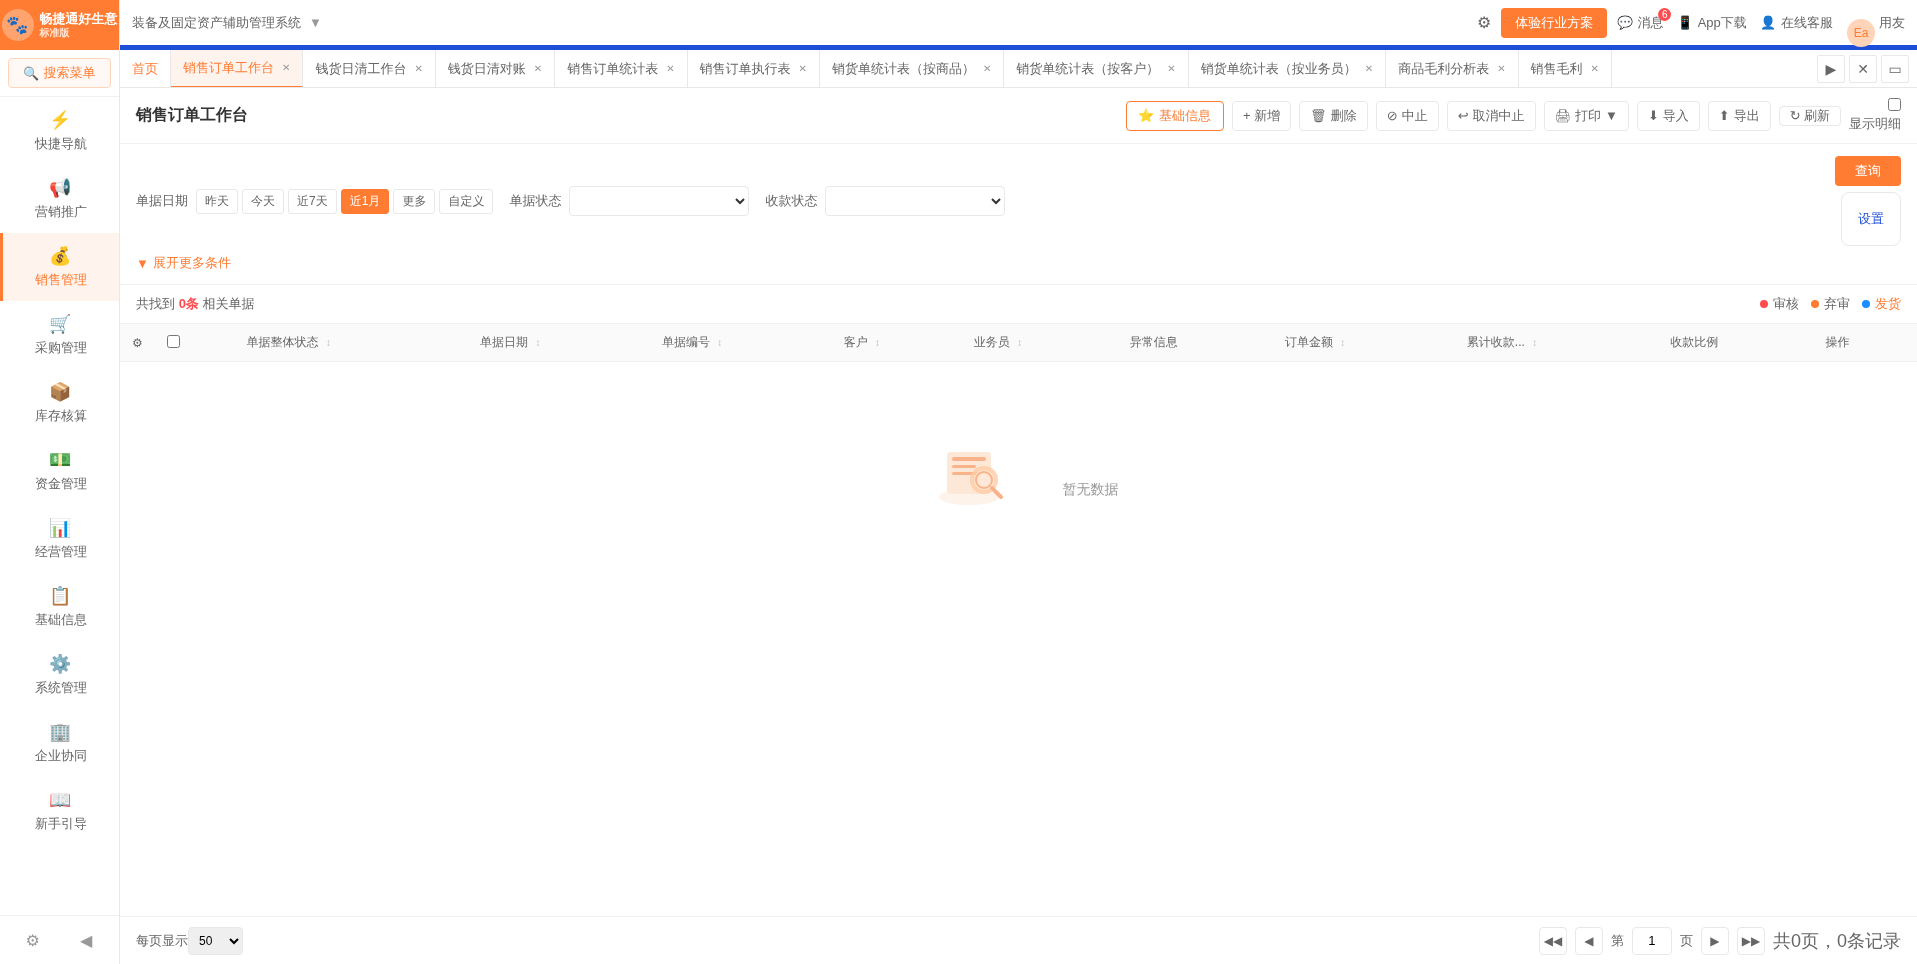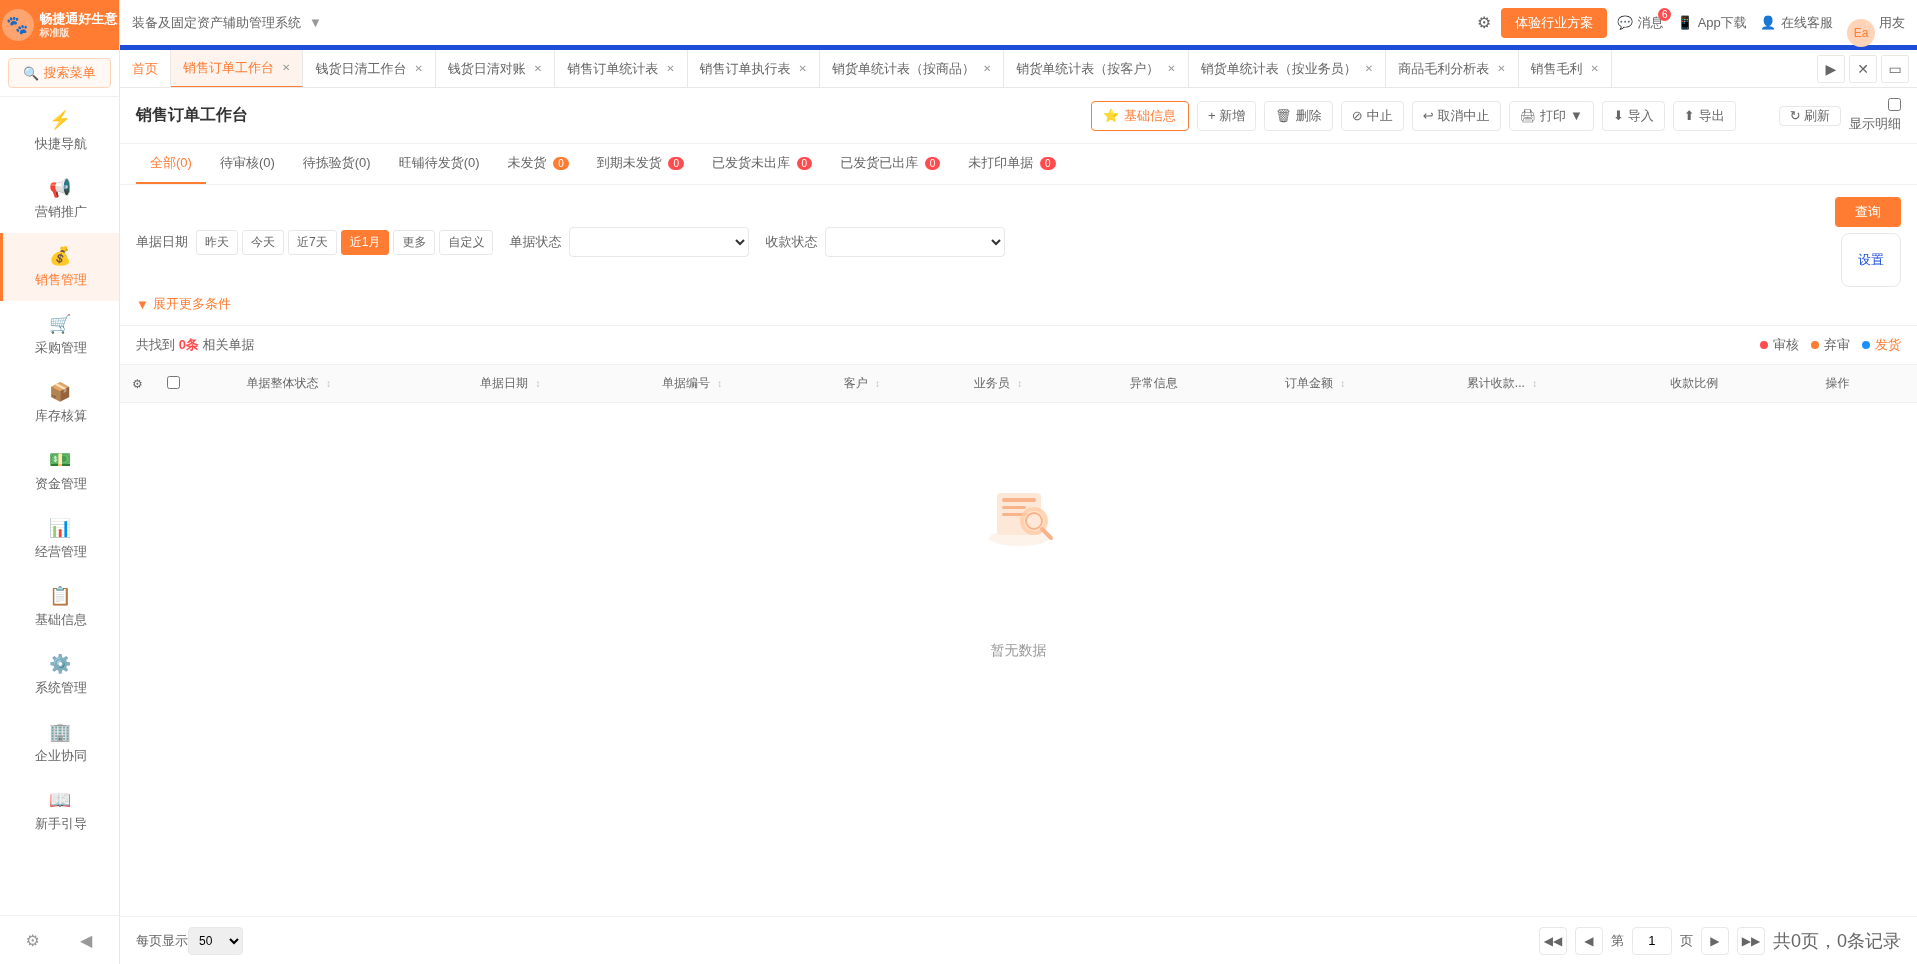--- a/index.html
+++ b/index.html
@@ -44,21 +44,21 @@
 
     
     .page-content { flex: 1; overflow: auto; display: flex; flex-direction: column; }
 
     
     .page-header { background: #fff; padding: 10px 16px; display: flex; align-items: center; justify-content: space-between; border-bottom: 1px solid #f0f0f0; flex-shrink: 0; }
     .page-title { font-size: 16px; font-weight: bold; color: #333; }
     .page-actions { display: flex; align-items: center; gap: 8px; }
     .btn-smart { background: #fff; border: 1px solid #ff7c32; color: #ff7c32; padding: 5px 12px; border-radius: 4px; cursor: pointer; display: flex; align-items: center; gap: 4px; font-size: 12px; }
     .btn-action { background: #fff; border: 1px solid #e8e8e8; color: #666; padding: 5px 10px; border-radius: 4px; cursor: pointer; display: flex; align-items: center; gap: 4px; font-size: 12px; }
-    .btn-refresh { background: #fff; border: 1px solid #e8e8e8; color: #666; padding: 0 10px; border-radius: 4px; cursor: pointer; font-size: 12px; margin-left: 35px; }
+    .btn-refresh { background: #fff; border: 1px solid #e8e8e8; color: #666; padding: 0 10px; border-radius: 4px; cursor: pointer; font-size: 12px; }
     .checkbox-label { display: flex; align-items: flex-end; gap: 4px; font-size: 12px; color: #666; flex-direction: column; }
 
     
     .sub-tabs { background: #fff; padding: 0 16px; border-bottom: 1px solid #f0f0f0; display: flex; align-items: center; gap: 0; flex-shrink: 0; }
     .sub-tab { padding: 10px 14px; cursor: pointer; font-size: 13px; color: #666; border-bottom: 2px solid transparent; white-space: nowrap; }
     .sub-tab.active { color: #ff7c32; border-bottom-color: #ff7c32; }
     .sub-tab .count-badge { background: #ff4d4f; color: #fff; border-radius: 10px; font-size: 10px; padding: 1px 5px; margin-left: 3px; }
     .sub-tab .count-badge.orange { background: #ff7c32; }
 
     
@@ -88,21 +88,21 @@
     .dot-orange { background: #ff7c32; }
     .dot-blue { background: #1890ff; }
 
     .data-table { width: 100%; border-collapse: collapse; }
     .data-table th { background: #fafafa; border-bottom: 1px solid #f0f0f0; padding: 10px 12px; text-align: left; font-weight: normal; color: #666; font-size: 12px; white-space: nowrap; position: sticky; top: 0; z-index: 1; }
     .data-table th .sort-icon { color: #bbb; margin-left: 4px; font-size: 10px; }
     .th-settings { width: 32px; text-align: center; }
     .table-scroll { flex: 1; overflow: auto; }
 
     
-    .empty-state { flex: 1; display: flex; flex-direction: column; align-items: center; justify-content: center; padding: 60px; gap: 44px; }
+    .empty-state { flex: 1; display: flex; flex-direction: row; align-items: center; justify-content: center; padding: 60px; gap: 44px; }
     .empty-icon { font-size: 80px; color: #ffcba4; margin-bottom: 16px; }
     .empty-text { color: #999; font-size: 14px; }
 
     
     .table-footer { height: 48px; background: #fff; border-top: 1px solid #f0f0f0; display: flex; align-items: center; justify-content: space-between; padding: 0 16px; flex-shrink: 0; }
     .footer-page-size { display: flex; align-items: center; color: #666; font-size: 13px; }
     .footer-page-size select { height: 28px; border: 1px solid #e8e8e8; border-radius: 4px; padding: 0 6px; font-size: 12px; }
     .footer-pagination { display: flex; align-items: center; gap: 8px; color: #666; font-size: 13px; }
     .pagination-btn { width: 28px; height: 28px; border: 1px solid #e8e8e8; border-radius: 4px; display: flex; align-items: center; justify-content: center; cursor: pointer; font-size: 12px; color: #666; }
     .pagination-input { width: 40px; height: 28px; border: 1px solid #e8e8e8; border-radius: 4px; text-align: center; font-size: 13px; }
@@ -307,31 +307,20 @@
           <span>↻</span>
           <span>刷新</span>
         </button>
         <label class="checkbox-label">
           <input type="checkbox" style="">
           <span>显示明细</span>
         </label>
       </div>
     </div>
 
-    <div class="sub-tabs">
-      <div class="sub-tab active">全部(0)</div>
-      <div class="sub-tab">待审核(0)</div>
-      <div class="sub-tab">待拣验货(0)</div>
-      <div class="sub-tab">旺铺待发货(0)</div>
-      <div class="sub-tab">未发货 <span class="count-badge orange">0</span></div>
-      <div class="sub-tab">到期未发货 <span class="count-badge">0</span></div>
-      <div class="sub-tab">已发货未出库 <span class="count-badge">0</span></div>
-      <div class="sub-tab">已发货已出库 <span class="count-badge">0</span></div>
-      <div class="sub-tab">未打印单据 <span class="count-badge">0</span></div>
-    </div>
 
     <div class="filter-area">
       <div class="filter-row">
         <div class="filter-item">
           <span class="filter-label">单据日期</span>
           <div class="filter-quick-btns">
             <button class="filter-quick-btn">昨天</button>
             <button class="filter-quick-btn">今天</button>
             <button class="filter-quick-btn">近7天</button>
             <button class="filter-quick-btn active">近1月</button>

